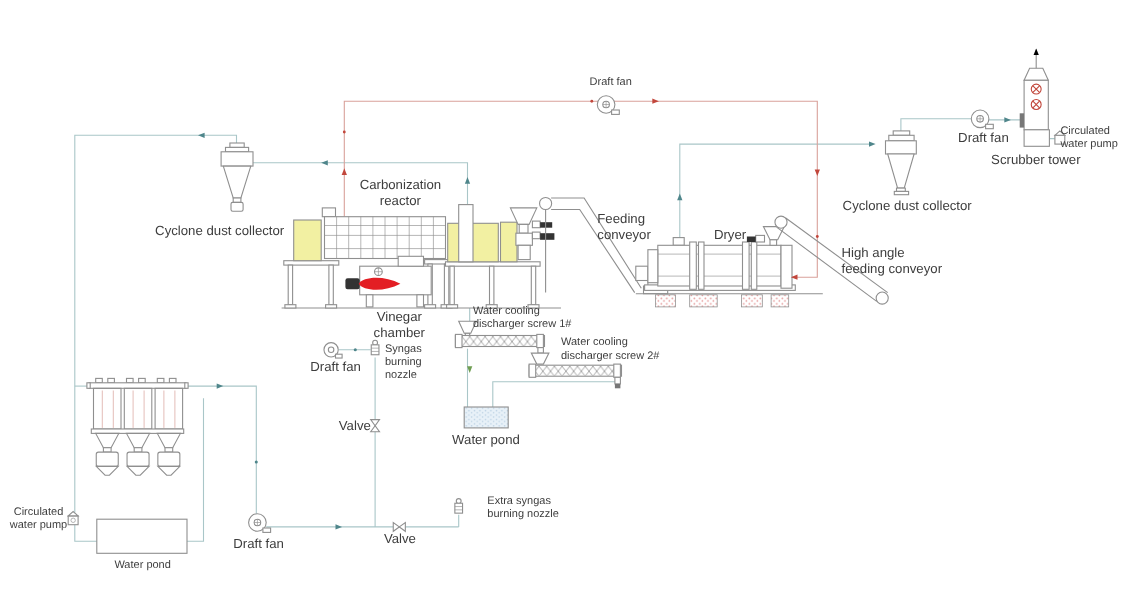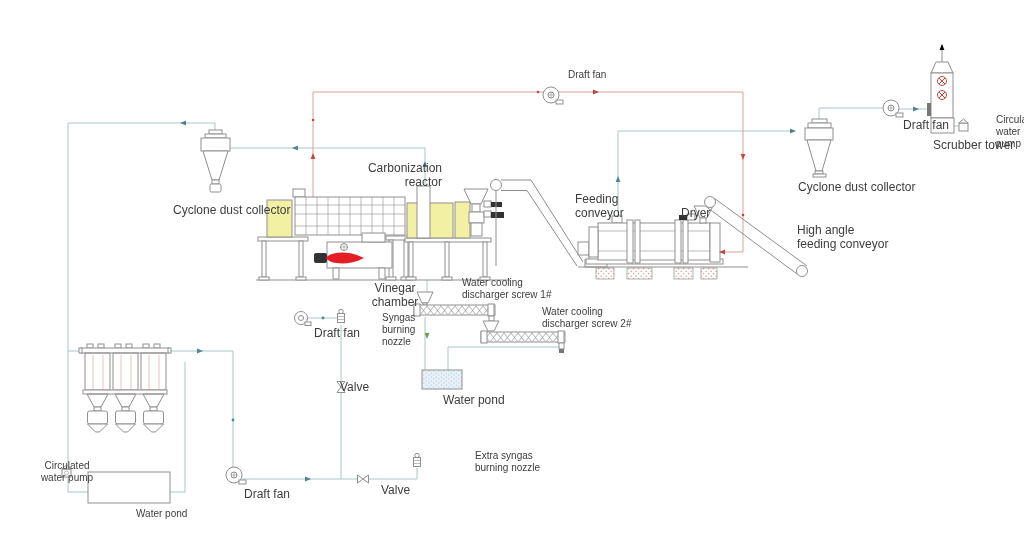--- a/index.html
+++ b/index.html
@@ -1,19 +1,19 @@
 <!DOCTYPE html>
 <html style="--teal: #a9c6c8; --tealdk: #4f868b; --red: #d9a19a; --reddk: #c2473c; --eq: #8f8f8f; --yellow: #f2f0a2; --flame: #e31e24; --green: #6f9e52; --pond: #e8f1f8; --foundation_pink: #e59a9a; --text: #3d3d3d; --stipple: #e59a9a; --pondfill: #e8f1f8;"><head>
 <meta charset="utf-8">
 <style>
   html,body{margin:0;padding:0;background:#fff;}
   .stage{position:relative;width:1024px;height:557px;background:#fff;overflow:hidden;
          font-family:"Liberation Sans", sans-serif;color:#3d3d3d;}
   .stage svg{position:absolute;left:0;top:0;}
-  .lbl{position:absolute;font-size:12px;line-height:1.18;white-space:pre-line;margin-left:32px;}
+  .lbl{position:absolute;font-size:12px;line-height:1.18;white-space:pre-line;}
   .sm{font-size:10px;}
   .xs{font-size:10px;}
   .ctr{text-align:center;}
   
   .pt{stroke:var(--teal);stroke-width:1;fill:none;}
   .pr{stroke:var(--red);stroke-width:1;fill:none;}
   .prl{stroke:var(--red);stroke-width:0.8;fill:none;opacity:.8;}
   .eq{stroke:var(--eq);fill:#fff;stroke-width:1;}
   .eqn{stroke:var(--eq);fill:none;stroke-width:1;}
   .eqt{stroke:var(--eq);fill:none;stroke-width:0.6;}
@@ -318,21 +318,21 @@
     <polygon class="ar" points="599,92 593,89.6 593,94.4"></polygon>
     <polygon class="ar" points="743,160 740.6,154 745.4,154"></polygon>
     <circle class="ar" cx="743" cy="215" r="1.3"></circle>
     <polygon class="ar" points="719,252 725,249.6 725,254.4"></polygon>
     <polygon class="gr" points="942,44 939.6,50 944.4,50"></polygon>
   </g>
 </svg>
 
 <div class="lbl sm" style="left:536px;top:69px;">Draft fan</div>
 <div class="lbl" style="left:141px;top:203px;">Cyclone dust collector</div>
-<div class="lbl ctr" style="left:318px;top:161px;width:92px;text-align:right;">Carbonization
+<div class="lbl ctr" style="left:318px;top:161px;width:92px;">Carbonization
 reactor</div>
 <div class="lbl ctr" style="left:332px;top:281px;width:62px;">Vinegar
 chamber</div>
 <div class="lbl" style="left:282px;top:326px;">Draft fan</div>
 <div class="lbl sm" style="left:350px;top:312px;">Syngas
 burning
 nozzle</div>
 <div class="lbl" style="left:308px;top:380px;">Valve</div>
 <div class="lbl" style="left:543px;top:192px;">Feeding
 conveyor</div>

